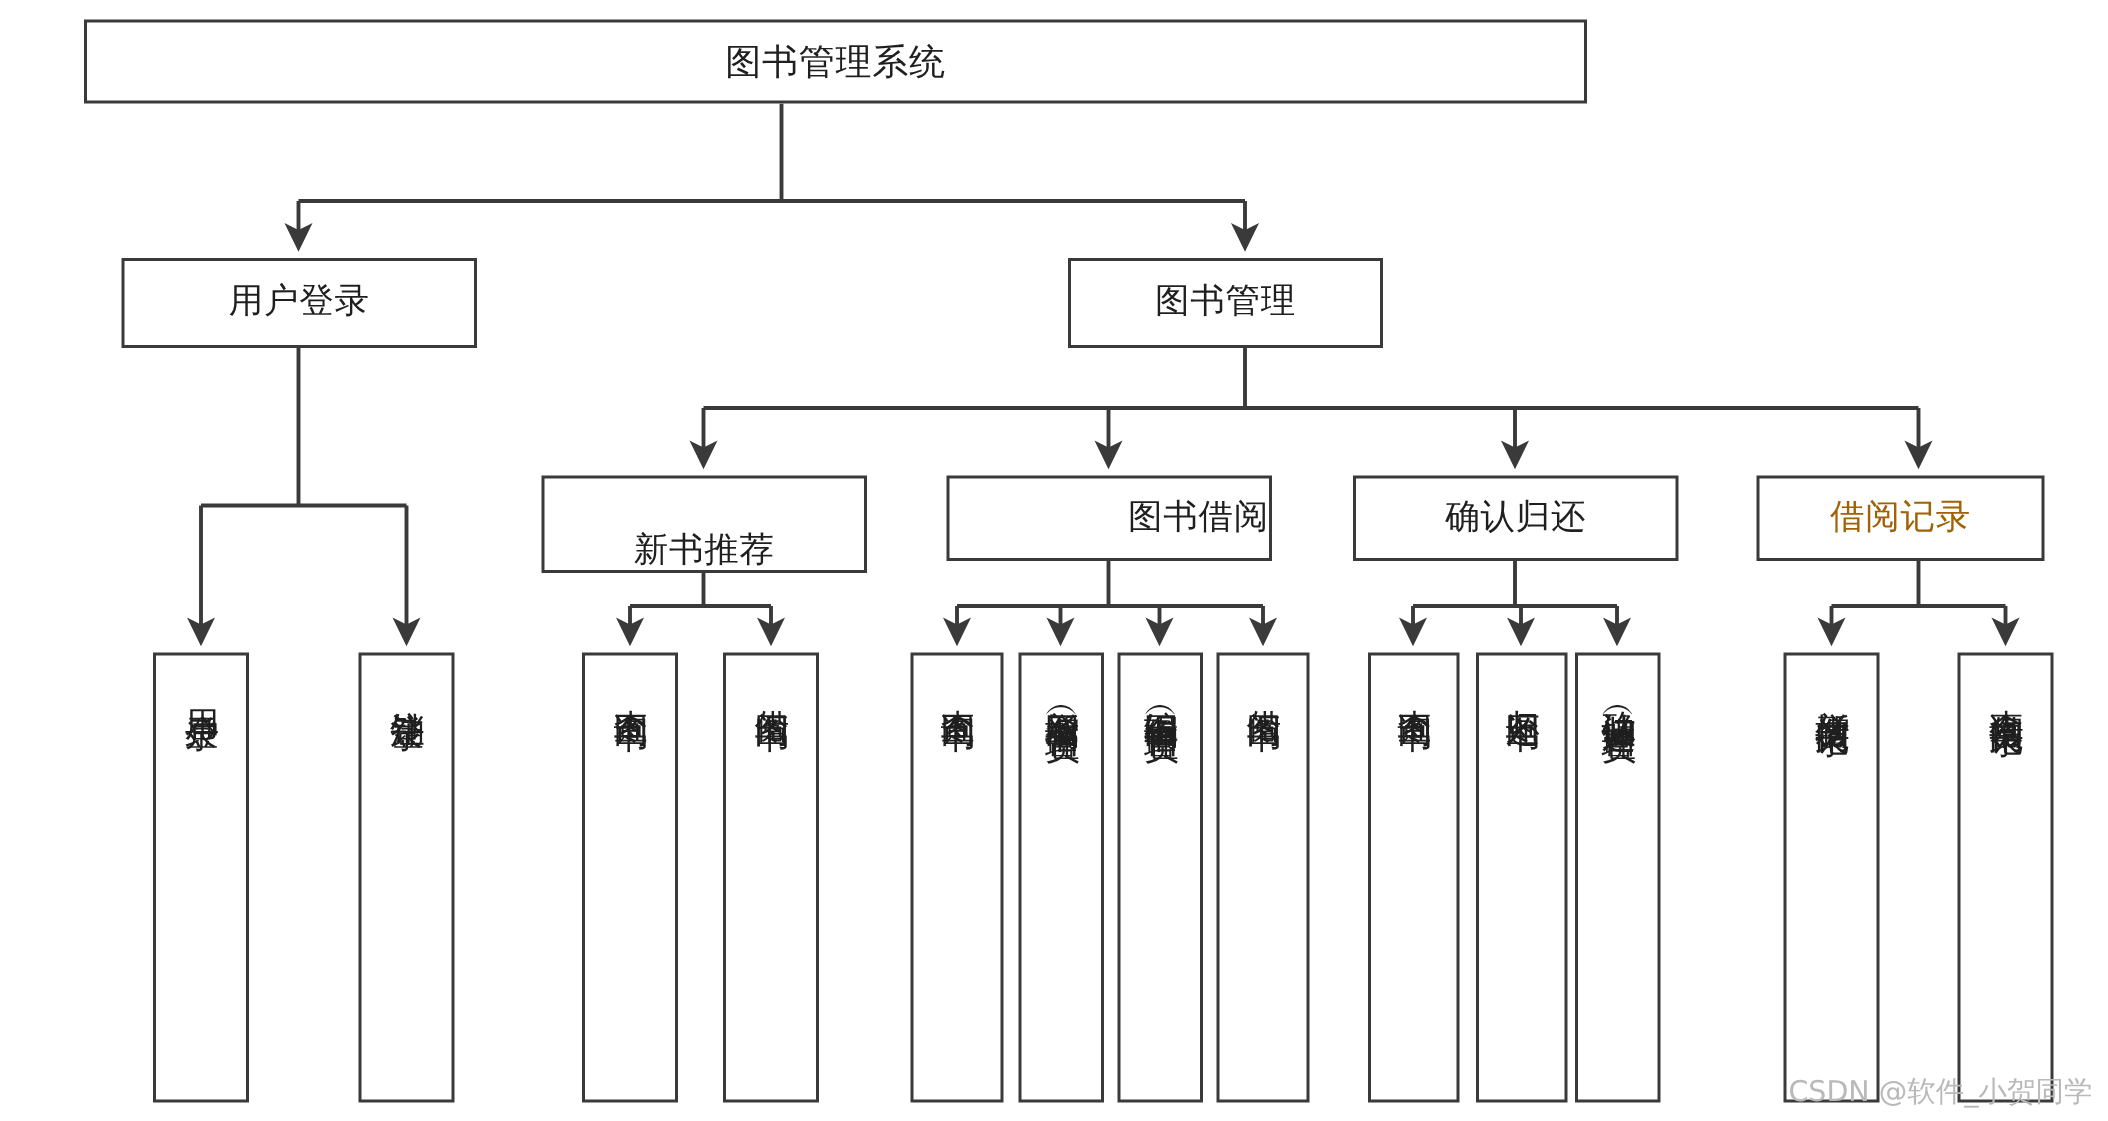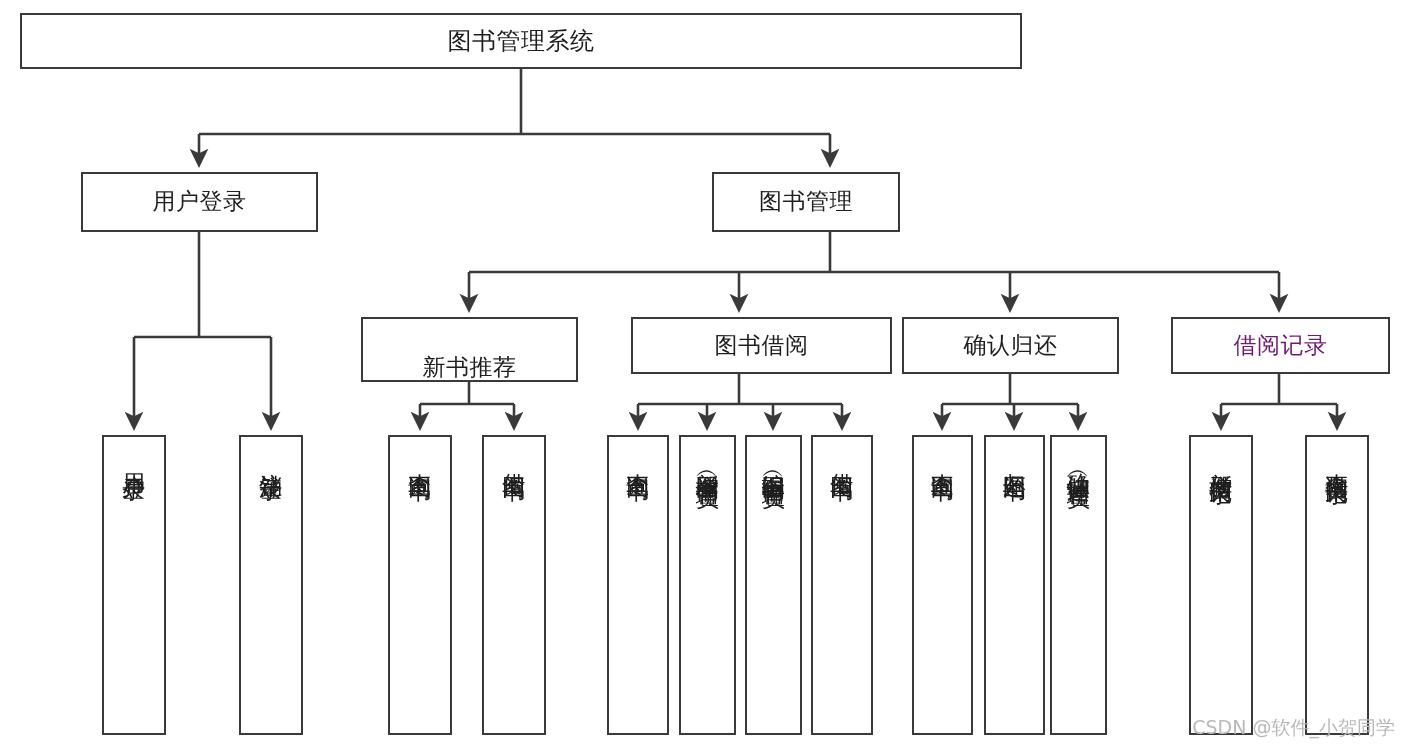--- a/index.html
+++ b/index.html
@@ -36,20 +36,21 @@
     justify-content: center;
     color: #1f1f1f;
   }
   .node.horizontal {
     font-size: 23px;
     letter-spacing: 0.5px;
     line-height: 1.1;
   }
   .node.root {
     font-size: 24px;
+    margin-left: 36px;
   }
   .node.leaf {
     font-size: 23px;
     letter-spacing: 1px;
     padding: 18px 2px;
     align-items: flex-start;
     justify-content: center;
   }
   .vtext {
     writing-mode: vertical-rl;
@@ -124,34 +125,34 @@
     </g>
   </svg>
 
   <div class="node root horizontal" style="left: 20px; top: 13px; width: 1002px; height: 56px; border-color: rgb(58, 58, 58); color: rgb(31, 31, 31);">
     <span>图书管理系统</span>
   </div>
 
   <div class="node horizontal" style="left: 81px; top: 172px; width: 237px; height: 60px; border-color: rgb(58, 58, 58); color: rgb(31, 31, 31);">
     <span>用户登录</span>
   </div>
-  <div class="node horizontal" style="left: 712px; top: 172px; width: 188px; height: 60px; border-color: rgb(58, 58, 58); color: rgb(31, 31, 31);">
+  <div class="node horizontal" style="left: 712px; top: 172px; width: 210px; height: 60px; border-color: rgb(58, 58, 58); color: rgb(31, 31, 31);">
     <span>图书管理</span>
   </div>
 
   <div class="node horizontal" style="left: 361px; top: 317px; width: 217px; height: 65px; border-color: rgb(58, 58, 58); color: rgb(31, 31, 31); align-items: flex-end;">
     <span>新书推荐</span>
   </div>
-  <div class="node horizontal" style="left: 631px; top: 317px; width: 261px; height: 57px; border-color: rgb(58, 58, 58); color: rgb(31, 31, 31);">
+  <div class="node horizontal" style="left: 631px; top: 317px; width: 217px; height: 57px; border-color: rgb(58, 58, 58); color: rgb(31, 31, 31); justify-content: flex-end;">
     <span>图书借阅</span>
   </div>
   <div class="node horizontal" style="left: 902px; top: 317px; width: 217px; height: 57px; border-color: rgb(58, 58, 58); color: rgb(31, 31, 31);">
     <span>确认归还</span>
   </div>
-  <div class="node horizontal" style="left: 1171px; top: 317px; width: 219px; height: 57px; border-color: rgb(58, 58, 58); color: #701a75;">
+  <div class="node horizontal" style="left: 1171px; top: 317px; width: 192px; height: 57px; border-color: rgb(58, 58, 58); color: #a16207;">
     <span>借阅记录</span>
   </div>
 
   <div class="node leaf" style="left: 102px; top: 435px; width: 64px; height: 300px; border-color: rgb(58, 58, 58); color: rgb(31, 31, 31);">
     <span class="vtext">用户登录</span>
   </div>
   <div class="node leaf" style="left: 239px; top: 435px; width: 64px; height: 300px; border-color: rgb(58, 58, 58); color: rgb(31, 31, 31);">
     <span class="vtext">注销登录</span>
   </div>
   <div class="node leaf" style="left: 388px; top: 435px; width: 64px; height: 300px; border-color: rgb(58, 58, 58); color: rgb(31, 31, 31);">

